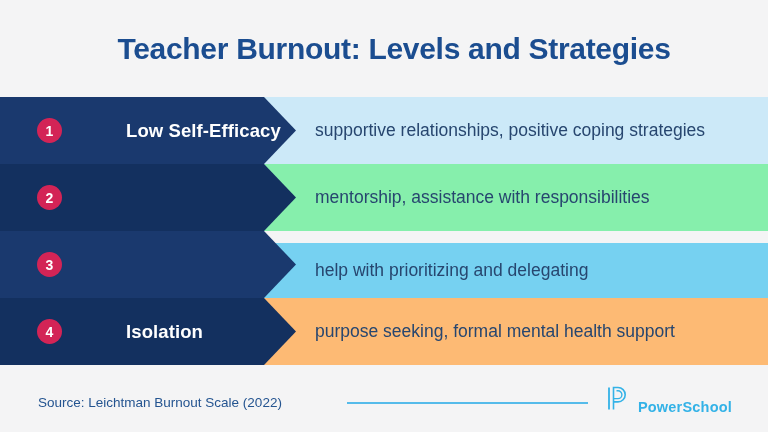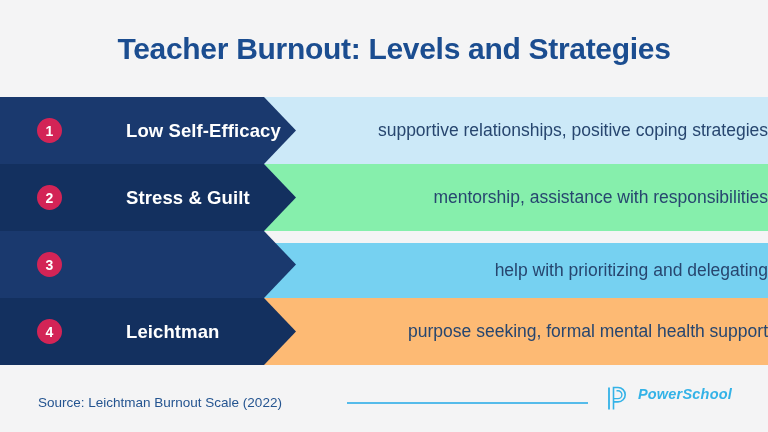--- a/index.html
+++ b/index.html
@@ -21,21 +21,20 @@
     padding-left: 20px;
   }
 
   .rows { position: absolute; top: 97px; left: 0; right: 0; }
   .row { position: relative; height: 67px; width: 100%; }
 
   .band {
     position: absolute; inset: 0;
     display: flex; align-items: center;
     padding-left: 315px;
-    justify-content: flex-end;
   }
   .strategy { font-size: 17.5px; }
 
   .arrow {
     position: absolute; left: 0; top: 0;
     width: 296px; height: 100%;
     clip-path: polygon(0 0, 264px 0, 296px 50%, 264px 100%, 0 100%);
   }
   .badge {
     position: absolute; left: 37px; top: 50%;
@@ -60,21 +59,21 @@
   .source {
     position: absolute; left: 38px; top: 21px;
     font-size: 13.5px; font-weight: 500;
   }
   .divider {
     position: absolute; left: 347px; top: 28px;
     width: 241px; height: 2px;
   }
   .brand {
     position: absolute; right: 36px; top: 12px;
-    display: flex; align-items: flex-start; gap: 12px; font-style: italic;
+    display: flex; align-items: flex-end; gap: 12px;
   }
   .brand-name { font-size: 14.5px; font-weight: 700; letter-spacing: 0.2px; }
 </style>
 </head>
 <body style="background: rgb(244, 244, 245);">
 
 <div class="stage">
 
   <h1 class="title" style="color: rgb(27, 77, 144);">Teacher Burnout: Levels and Strategies</h1>
 
@@ -89,40 +88,39 @@
         <span class="label">Low Self-Efficacy</span>
       </div>
     </div>
 
     <div class="row">
       <div class="band" style="background-color: #86efac;">
         <span class="strategy" style="color: rgb(39, 70, 111);">mentorship, assistance with responsibilities</span>
       </div>
       <div class="arrow" style="background-color: rgb(19, 48, 95);">
         <span class="badge" style="background-color: rgb(211, 36, 86);">2</span>
-        <span class="label">Stress &amp; Guilt</span>
       </div>
     </div>
 
     <div class="row">
       <div class="band" style="background-color: rgb(118, 209, 241); margin-top: 12px;">
         <span class="strategy" style="color: rgb(39, 70, 111);">help with prioritizing and delegating</span>
       </div>
       <div class="arrow" style="background-color: rgb(26, 57, 110);">
         <span class="badge" style="background-color: rgb(211, 36, 86);">3</span>
       </div>
     </div>
 
     <div class="row">
       <div class="band" style="background-color: #fdba74;">
         <span class="strategy" style="color: rgb(39, 70, 111);">purpose seeking, formal mental health support</span>
       </div>
       <div class="arrow" style="background-color: rgb(19, 48, 95);">
         <span class="badge" style="background-color: rgb(211, 36, 86);">4</span>
-        <span class="label">Leichtman</span>
+        <span class="label">Isolation</span>
       </div>
     </div>
 
   </div>
 
   <div class="footer">
     <div class="source" style="color: rgb(36, 84, 144);">Source: Leichtman Burnout Scale (2022)</div>
     <div class="divider" style="background-color: rgb(85, 187, 234);"></div>
     <div class="brand">
       <span>

